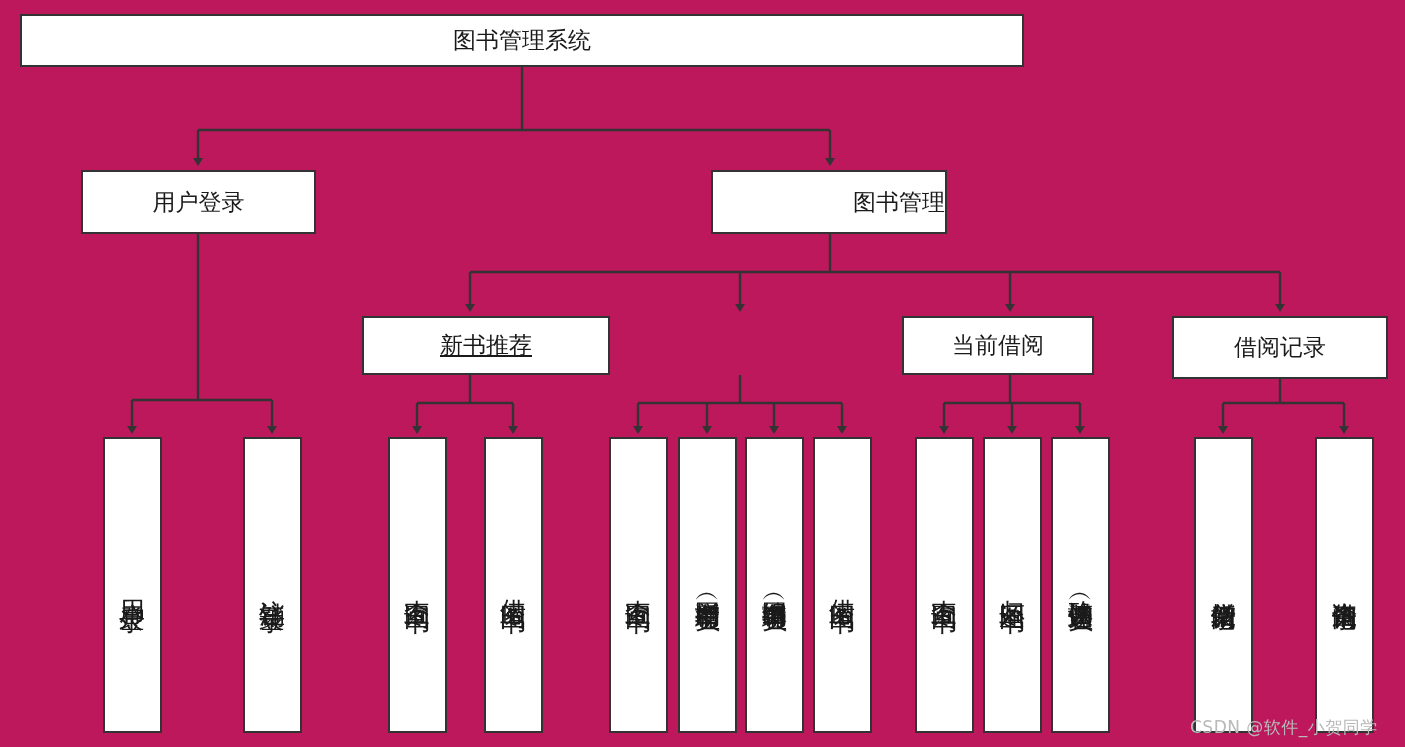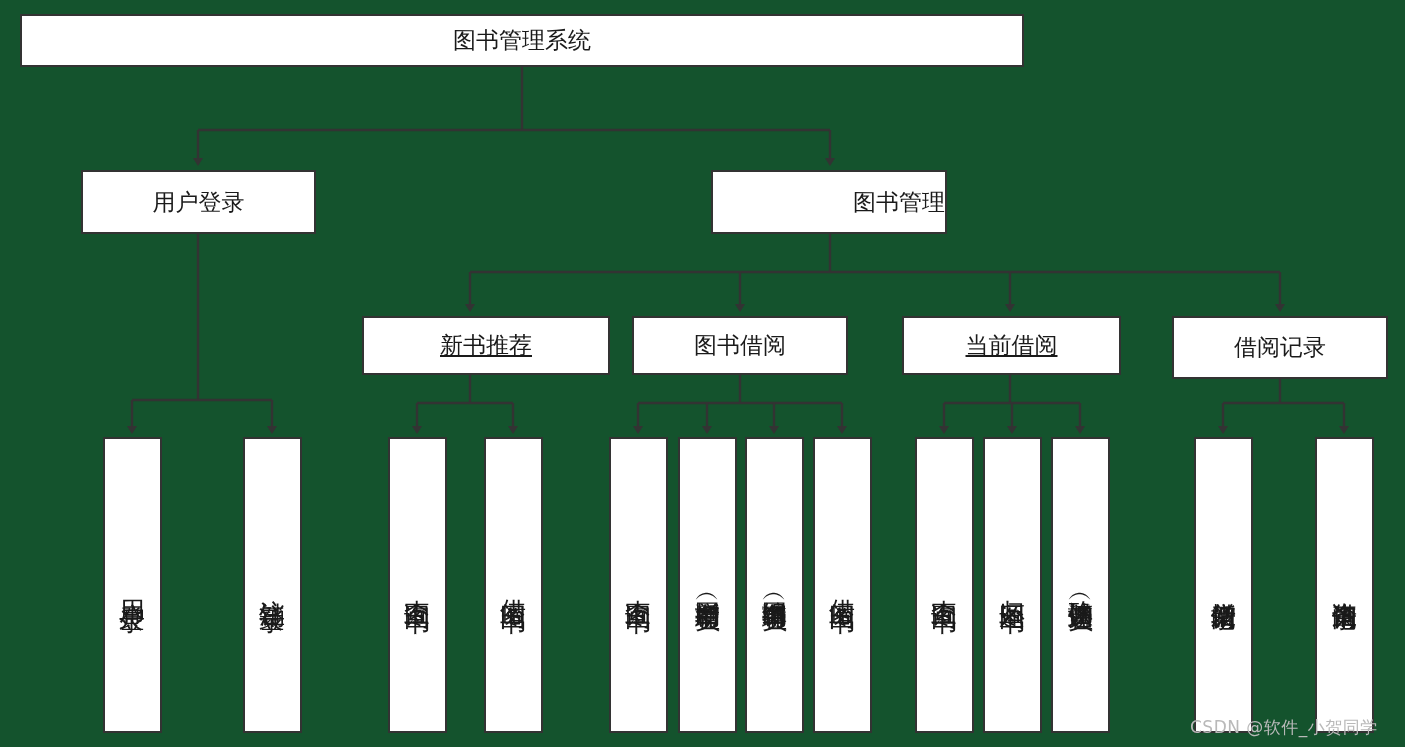--- a/index.html
+++ b/index.html
@@ -7,21 +7,21 @@
     padding: 0;
     background: #ffffff;
   }
   body {
     font-family: "DejaVu Sans", "Liberation Sans", sans-serif;
   }
   #canvas {
     position: relative;
     width: 1405px;
     height: 747px;
-    background: #14532d;
+    background: #be185d;
     overflow: hidden;
   }
   svg.edges {
     position: absolute;
     left: 0;
     top: 0;
     width: 1405px;
     height: 747px;
     pointer-events: none;
   }
@@ -132,24 +132,21 @@
   <div class="node horiz" style="left:81px; top:170px; width:235px; height:64px;">
     <span class="lbl">用户登录</span>
   </div>
   <div class="node horiz" style="left:711px; top:170px; width:236px; height:64px;justify-content:flex-end;">
     <span class="lbl">图书管理</span>
   </div>
 
   <div class="node horiz" style="left:362px; top:316px; width:248px; height:59px;text-decoration:underline;">
     <span class="lbl">新书推荐</span>
   </div>
-  <div class="node horiz" style="left:632px; top:316px; width:216px; height:59px;">
-    <span class="lbl">图书借阅</span>
-  </div>
-  <div class="node horiz" style="left:902px; top:316px; width:219px; height:59px;text-decoration:underline;">
+  <div class="node horiz" style="left:902px; top:316px; width:192px; height:59px;">
     <span class="lbl">当前借阅</span>
   </div>
   <div class="node horiz" style="left:1172px; top:316px; width:216px; height:63px;">
     <span class="lbl">借阅记录</span>
   </div>
 
   <div class="node vert" style="left:103px; top:437px; width:59px; height:296px;">
     <span class="lbl">用户登录</span>
   </div>
   <div class="node vert" style="left:243px; top:437px; width:59px; height:296px;">

